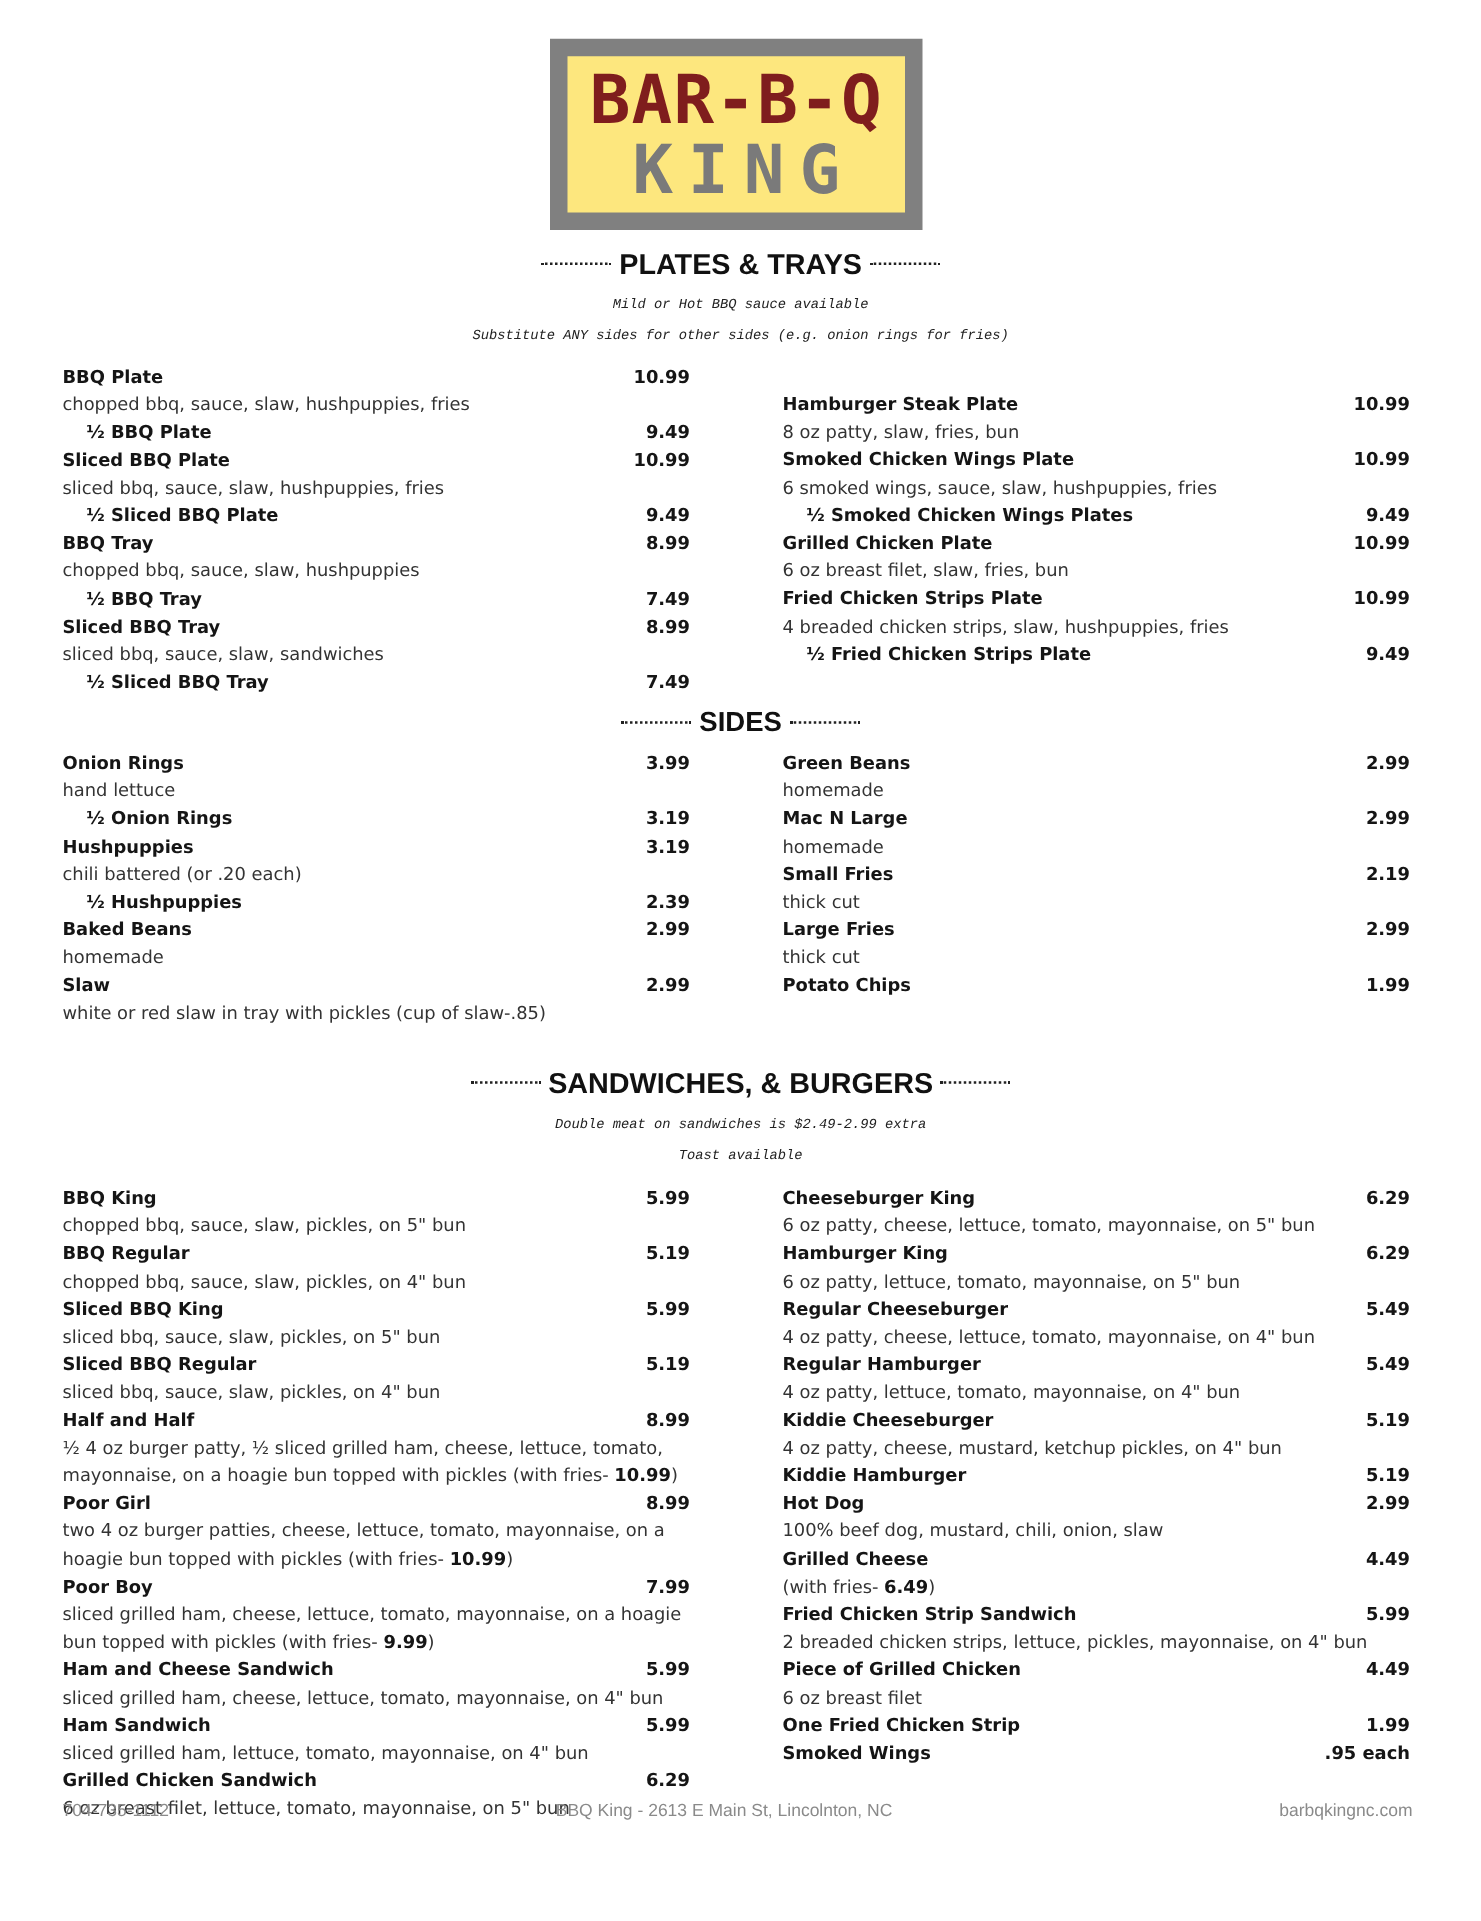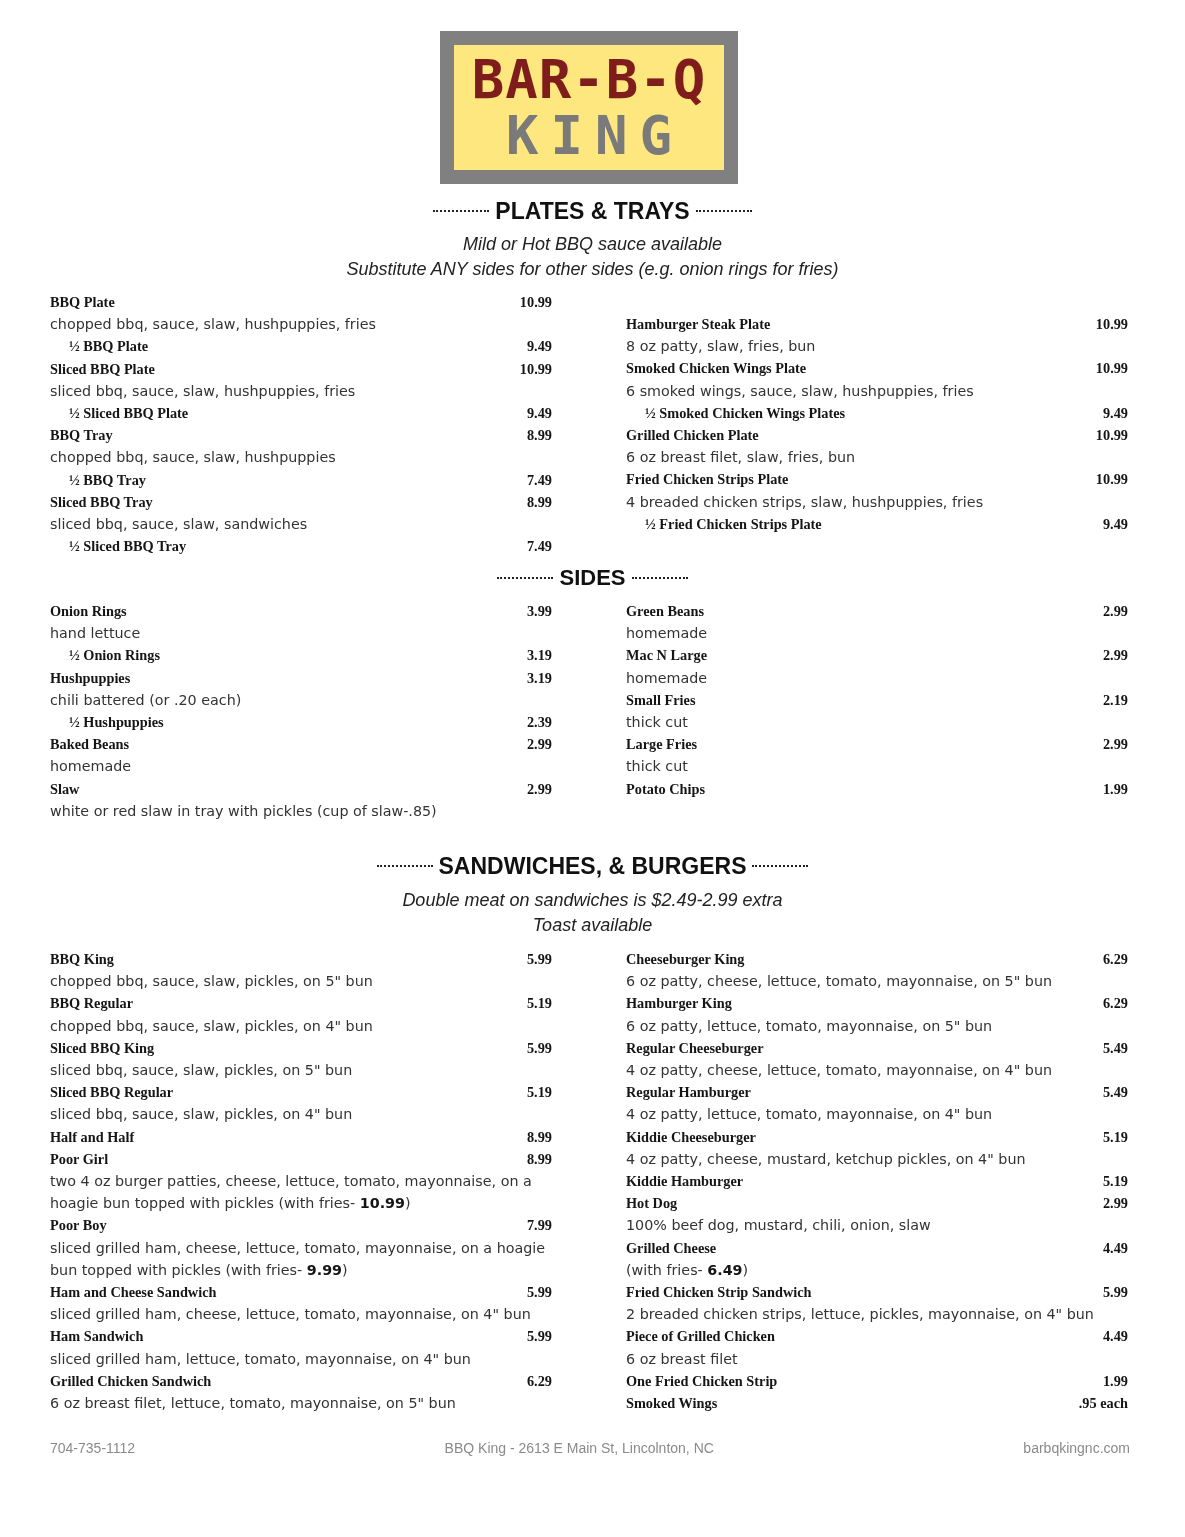--- a/index.html
+++ b/index.html
@@ -3,23 +3,23 @@
   <meta charset="utf-8">
   <style>
     html, body { margin: 0; padding: 0; background: #ffffff; }
     body { width: 1185px; height: 1537px; position: relative; font-family: "DejaVu Sans", sans-serif; color: #1a1a1a; overflow: hidden; }
     .logo { position: absolute; left: 440px; top: 31px; width: 298px; height: 153px; background: #808080; box-sizing: border-box; padding: 14px; }
     .logo-inner { width: 100%; height: 100%; background: #fde77e; display: flex; flex-direction: column; align-items: center; justify-content: center; }
     .logo-line1 { font-family: "DejaVu Sans Mono", monospace; font-weight: bold; font-size: 54px; line-height: 56px; color: #7f1d1d; letter-spacing: 1px; }
     .logo-line2 { font-family: "DejaVu Sans Mono", monospace; font-weight: bold; font-size: 54px; line-height: 56px; color: #7a7a7a; letter-spacing: 12px; padding-left: 12px; text-align: right; }
     .section-title { position: absolute; left: 0; width: 1185px; text-align: center; font-family: "Liberation Sans", sans-serif; font-weight: bold; color: #111; display: flex; justify-content: center; align-items: center; gap: 6px; }
     .section-title .dash { display: inline-block; width: 56px; border-top: 2px dotted #222; height: 0; }
-    .note { position: absolute; left: 0; width: 1185px; text-align: center; font-family: Liberation Sans, sans-serif; font-style: italic; font-size: 18px; color: #222; line-height: 25px; }
+    .note { position: absolute; left: 0; width: 1185px; text-align: center; font-family: Liberation Mono, monospace; font-style: italic; font-size: 11px; color: #222; line-height: 25px; }
     .col { position: absolute; width: 502px; }
-    .row { display: flex; justify-content: space-between; align-items: baseline; height: 22.2px; font-size: 14.3px; line-height: 22.2px; white-space: nowrap; font-family: Liberation Serif, serif; }
+    .row { display: flex; justify-content: space-between; align-items: baseline; height: 22.2px; font-size: 14.3px; line-height: 22.2px; white-space: nowrap; }
     .row .name { font-weight: bold; color: #151515; }
     .row .price { font-weight: bold; color: #151515; }
     .row.half .name { padding-left: 19px; }
     .desc { font-size: 14.3px; line-height: 22.2px; color: #333; white-space: normal; }
     .desc b { color: #151515; }
     .footer { position: absolute; top: 1440px; left: 50px; width: 1080px; display: flex; justify-content: space-between; font-family: "Liberation Sans", sans-serif; font-size: 14px; color: #8a8a8a; }
   </style>
 </head>
 <body>
 
@@ -197,20 +197,21 @@
     <div class="desc"><span>sliced bbq, sauce, slaw, pickles, on 5" bun</span></div>
     <div class="row">
       <span class="name">Sliced BBQ Regular</span>
       <span class="price">5.19</span>
     </div>
     <div class="desc"><span>sliced bbq, sauce, slaw, pickles, on 4" bun</span></div>
     <div class="row">
       <span class="name">Half and Half</span>
       <span class="price">8.99</span>
     </div>
+    <div class="desc"><span>½ 4 oz burger patty, ½ sliced grilled ham, cheese, lettuce, tomato, mayonnaise, on a hoagie bun topped with pickles (with fries- </span><b>10.99</b><span>)</span></div>
     <div class="row">
       <span class="name">Poor Girl</span>
       <span class="price">8.99</span>
     </div>
     <div class="desc"><span>two 4 oz burger patties, cheese, lettuce, tomato, mayonnaise, on a hoagie bun topped with pickles (with fries- </span><b>10.99</b><span>)</span></div>
     <div class="row">
       <span class="name">Poor Boy</span>
       <span class="price">7.99</span>
     </div>
     <div class="desc"><span>sliced grilled ham, cheese, lettuce, tomato, mayonnaise, on a hoagie bun topped with pickles (with fries- </span><b>9.99</b><span>)</span></div>

